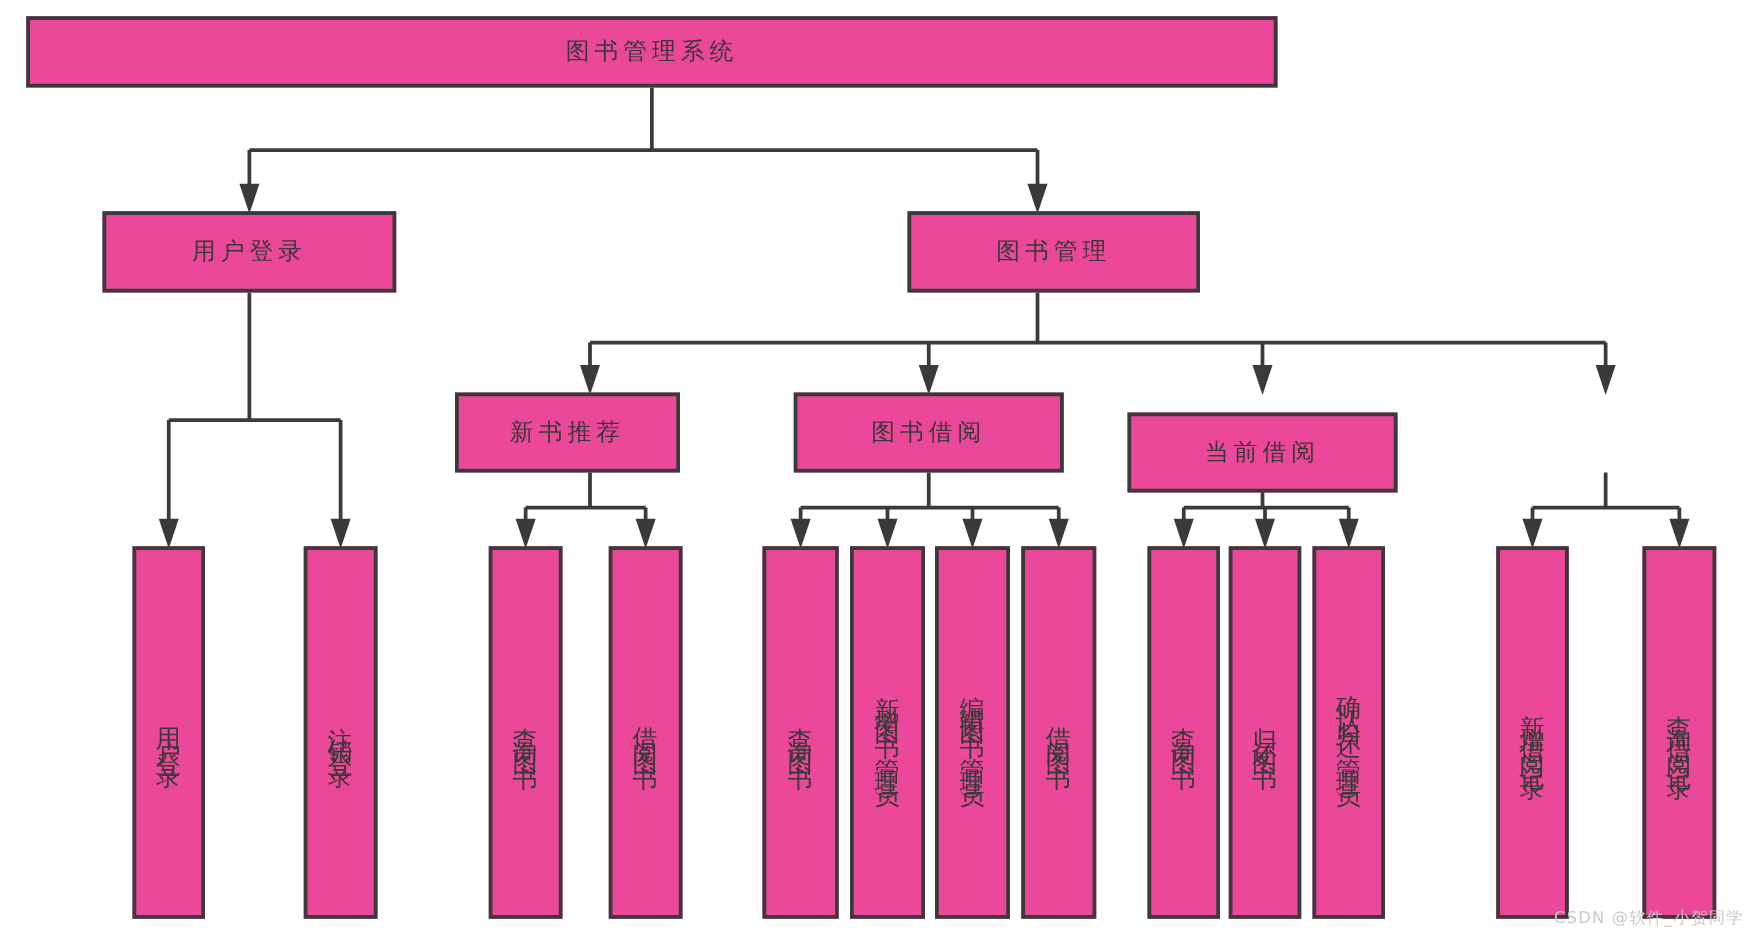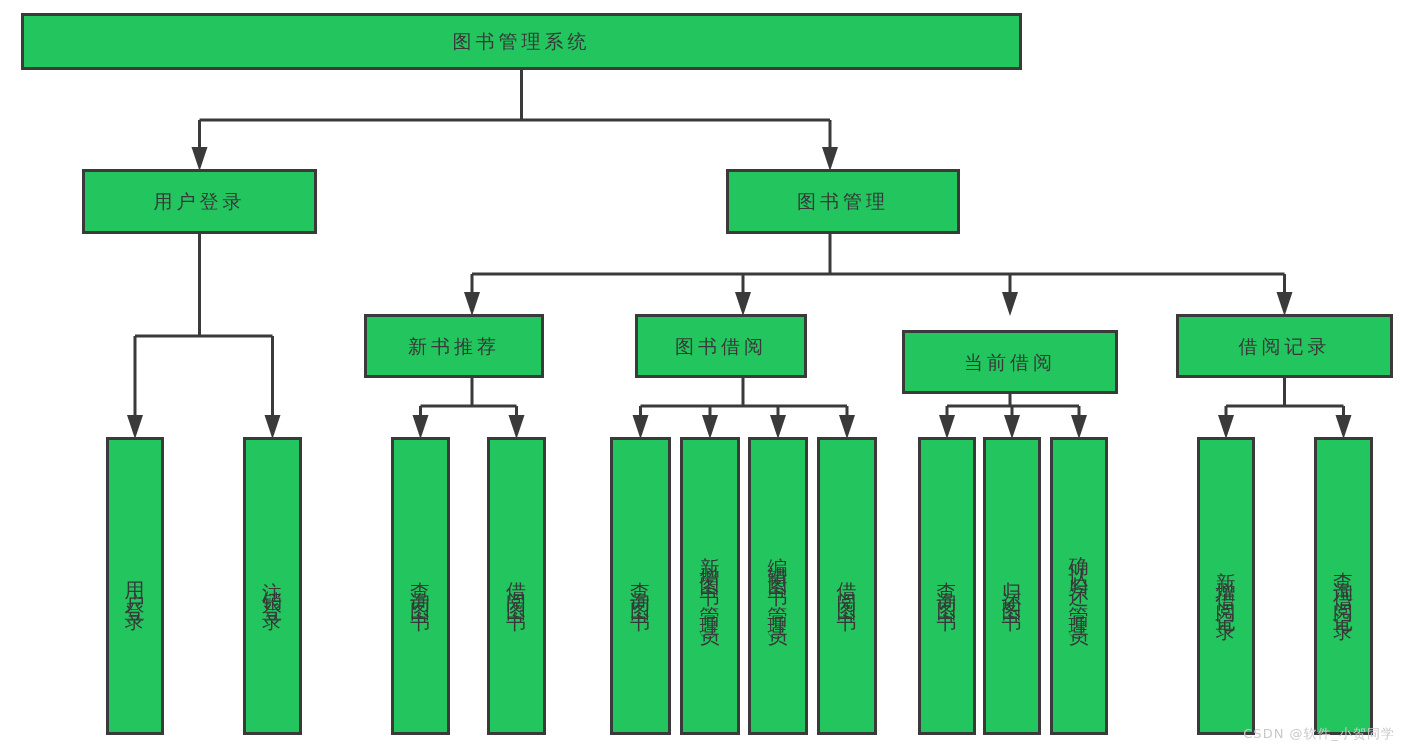--- a/index.html
+++ b/index.html
@@ -16,21 +16,21 @@
     left: 0; top: 0;
     width: 1405px; height: 747px;
     pointer-events: none;
   }
   #wires line { stroke: #3a3a3a; stroke-width: 3; }
   #wires polygon { fill: #3a3a3a; }
   .node {
     position: absolute;
     box-sizing: border-box;
     border: 3px solid #3a3a3a;
-    background: #22c55e;
+    background: #ec4899;
     display: flex;
     align-items: center;
     justify-content: center;
     color: #383838;
     font-size: 19px;
     letter-spacing: 4px;
     text-align: center;
     line-height: 1.2;
     white-space: nowrap;
   }
@@ -108,23 +108,22 @@
       <line x1="1226" y1="406" x2="1226" y2="419"></line>
       <polygon points="1218,415 1234,415 1226,439"></polygon>
       <line x1="1343.5" y1="406" x2="1343.5" y2="419"></line>
       <polygon points="1335.5,415 1351.5,415 1343.5,439"></polygon>
     </svg>
   <div id="watermark">CSDN @软件_小贺同学</div>
 <div class="node" style="left: 21px; top: 13px; width: 1001px; height: 57px;">图书管理系统</div>
     <div class="node" style="left: 82px; top: 169px; width: 235px; height: 65px;">用户登录</div>
     <div class="node" style="left: 726px; top: 169px; width: 234px; height: 65px;">图书管理</div>
     <div class="node" style="left: 364px; top: 314px; width: 180px; height: 64px;">新书推荐</div>
-    <div class="node" style="left: 635px; top: 314px; width: 172px; height: 64px;">图书借阅</div>
+    <div class="node" style="left: 635px; top: 314px; width: 216px; height: 64px;">图书借阅</div>
     <div class="node" style="left: 902px; top: 330px; width: 216px; height: 64px;">当前借阅</div>
-    <div class="node" style="left: 1176px; top: 314px; width: 217px; height: 64px;">借阅记录</div>
     <div class="node vert" style="left: 106px; top: 437px; width: 58px; height: 298px;">用户登录</div>
     <div class="node vert" style="left: 243px; top: 437px; width: 59px; height: 298px;">注销登录</div>
     <div class="node vert" style="left: 391px; top: 437px; width: 59px; height: 298px;">查询图书</div>
     <div class="node vert" style="left: 487px; top: 437px; width: 59px; height: 298px;">借阅图书</div>
     <div class="node vert" style="left: 610px; top: 437px; width: 61px; height: 298px;">查询图书</div>
     <div class="node vert" style="left: 680px; top: 437px; width: 60px; height: 298px;">新增图书（管理员）</div>
     <div class="node vert" style="left: 748px; top: 437px; width: 60px; height: 298px;">编辑图书（管理员）</div>
     <div class="node vert" style="left: 817px; top: 437px; width: 60px; height: 298px;">借阅图书</div>
     <div class="node vert" style="left: 918px; top: 437px; width: 58px; height: 298px;">查询图书</div>
     <div class="node vert" style="left: 983px; top: 437px; width: 58px; height: 298px;">归还图书</div>

